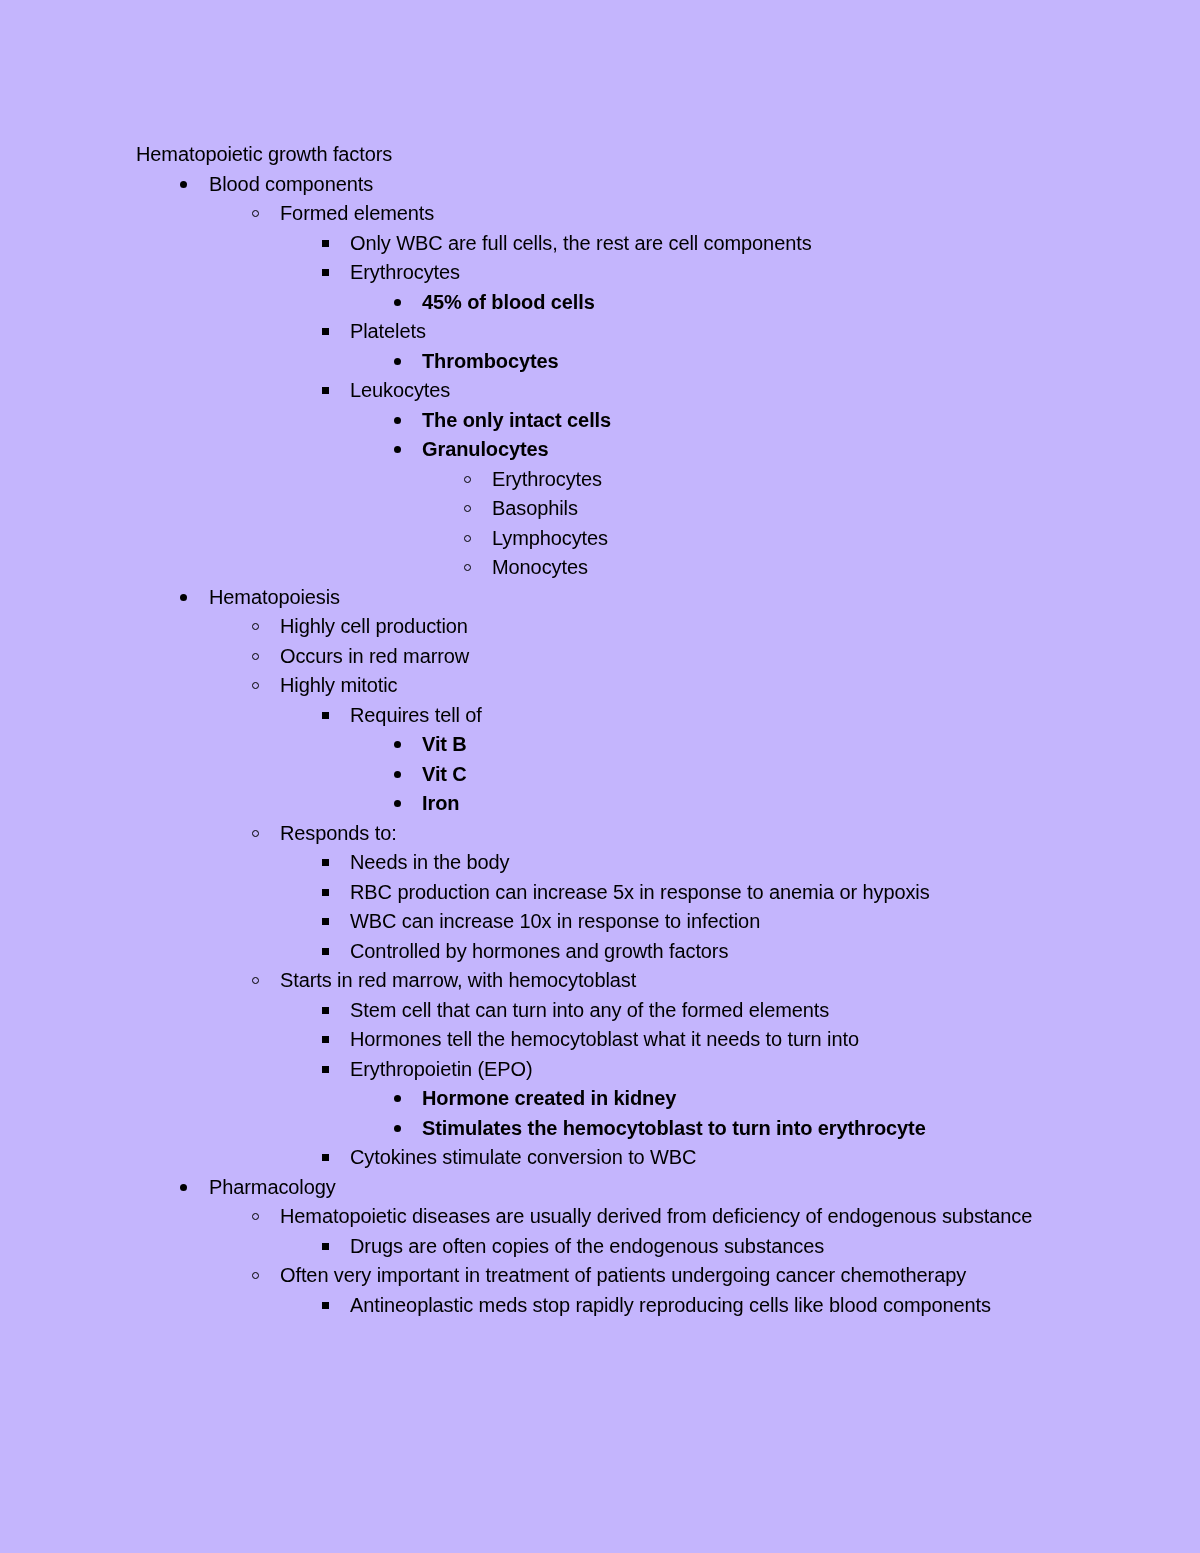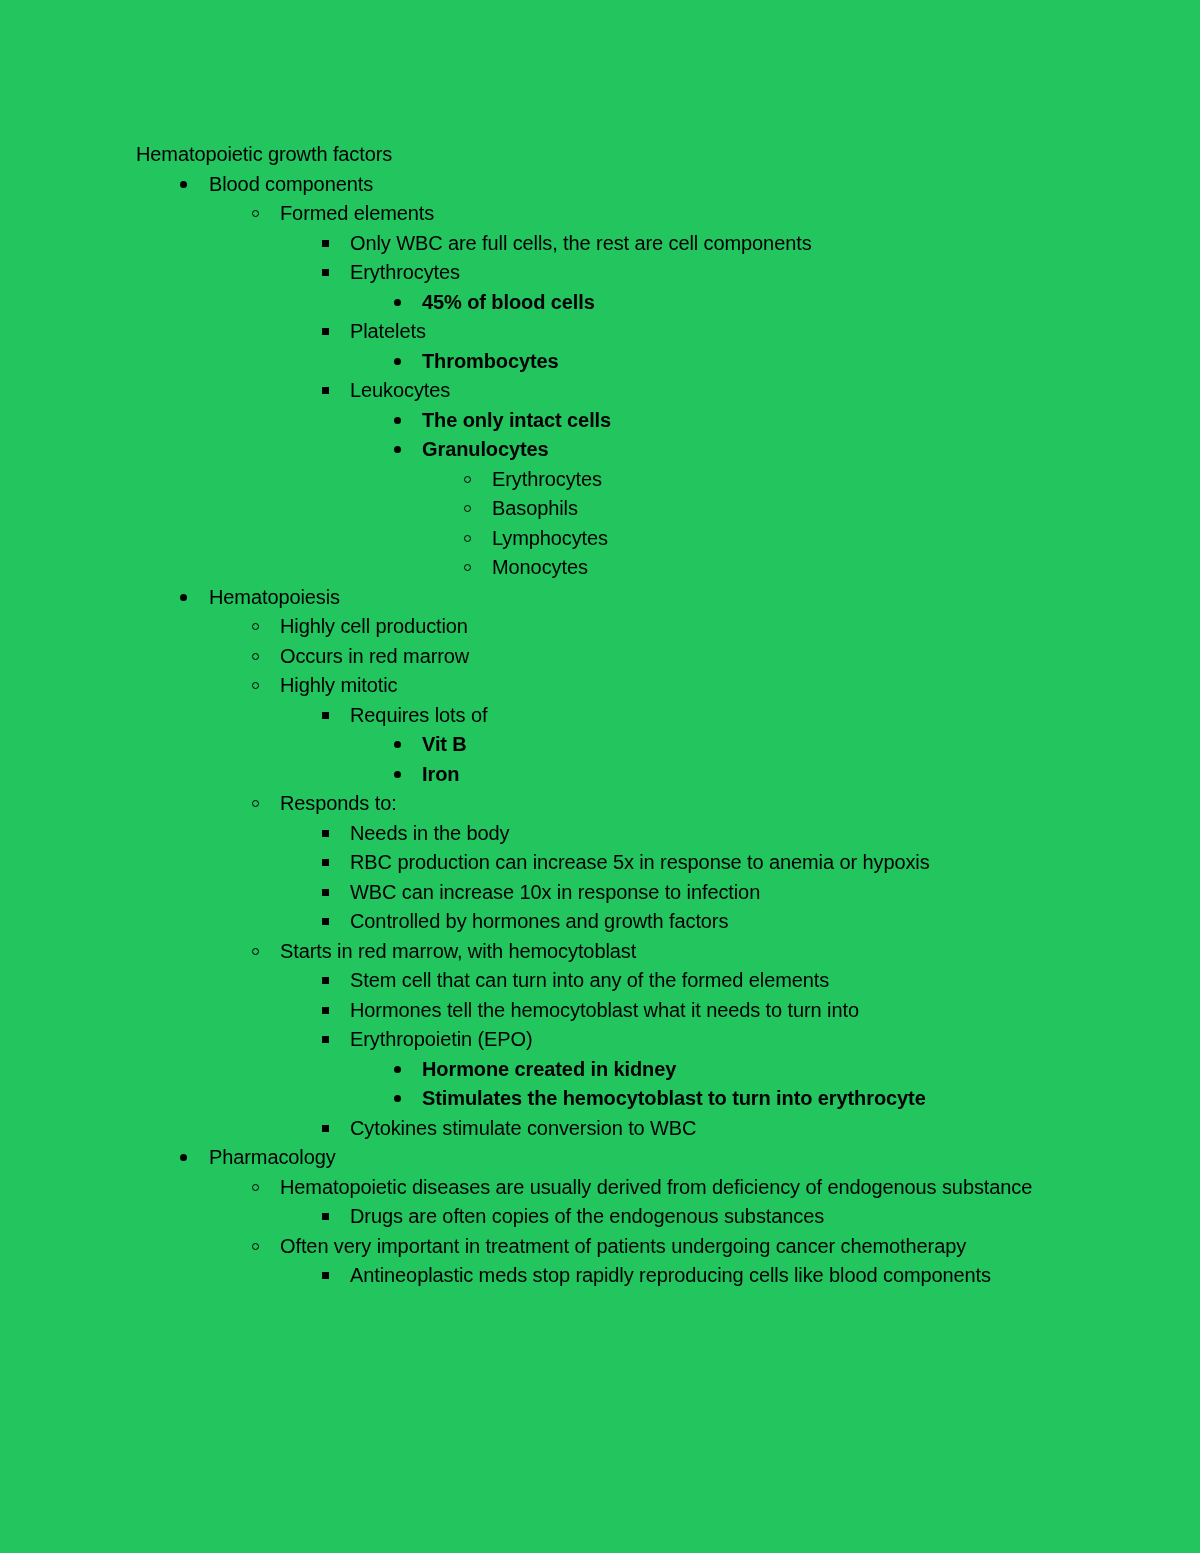--- a/index.html
+++ b/index.html
@@ -11,21 +11,21 @@
 
   body {
     font-family: "Liberation Sans", "DejaVu Sans", sans-serif;
     color: #000000;
   }
 
   .page {
     position: relative;
     width: 1200px;
     height: 1553px;
-    background: #22c55e;
+    background: #c4b5fd;
     overflow: hidden;
   }
 
   .doc-body {
     position: absolute;
     left: 136px;
     top: 140px;
     width: 950px;
   }
 
@@ -169,25 +169,29 @@
       <div class="row lvl2">
         <span class="bullet circle"></span>
         <span class="text">Occurs in red marrow</span>
       </div>
       <div class="row lvl2">
         <span class="bullet circle"></span>
         <span class="text">Highly mitotic</span>
       </div>
       <div class="row lvl3">
         <span class="bullet square"></span>
-        <span class="text">Requires lots of</span>
+        <span class="text">Requires tell of</span>
       </div>
       <div class="row lvl4">
         <span class="bullet dot"></span>
         <span class="text">Vit B</span>
+      </div>
+      <div class="row lvl4">
+        <span class="bullet dot"></span>
+        <span class="text">Vit C</span>
       </div>
       <div class="row lvl4">
         <span class="bullet dot"></span>
         <span class="text">Iron</span>
       </div>
       <div class="row lvl2">
         <span class="bullet circle"></span>
         <span class="text">Responds to:</span>
       </div>
       <div class="row lvl3">

